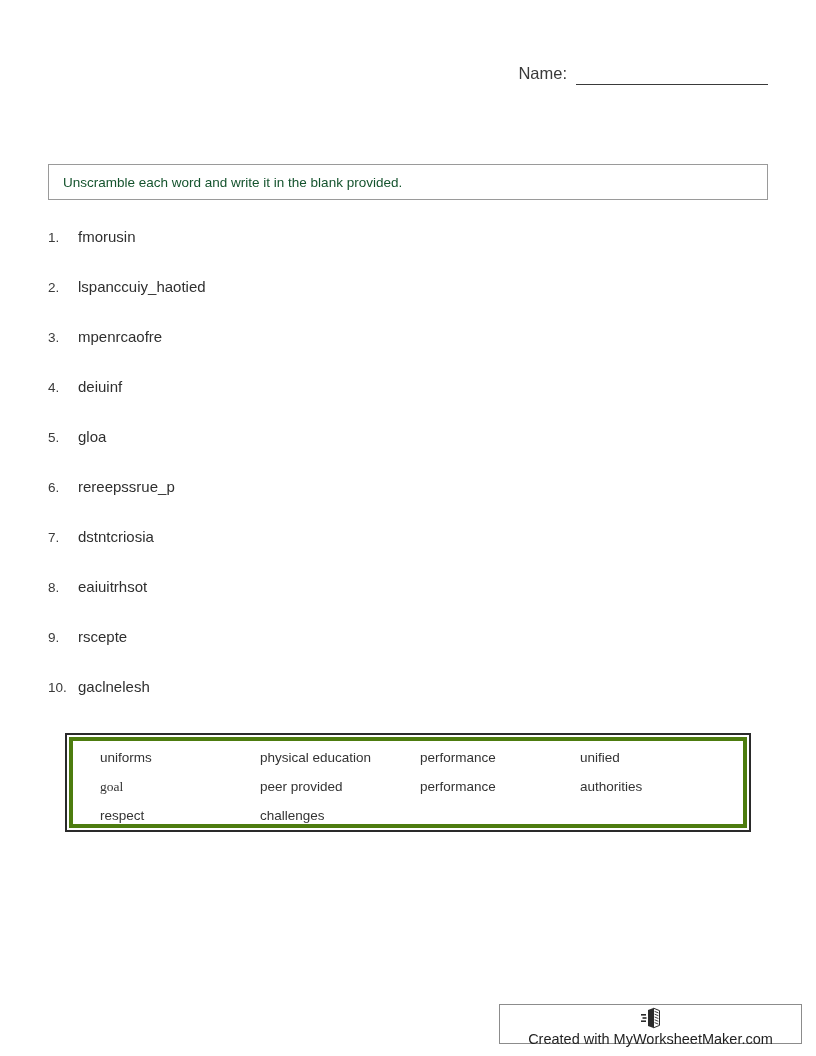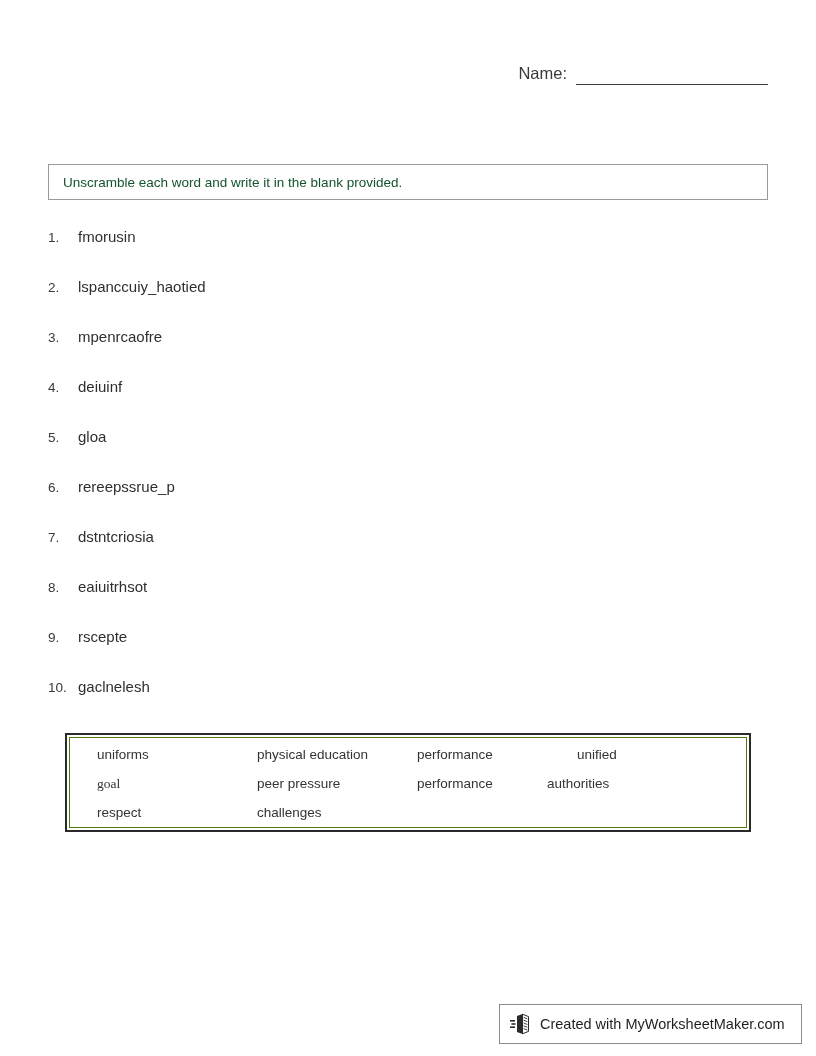--- a/index.html
+++ b/index.html
@@ -121,21 +121,21 @@
     width: 686px;
     height: 99px;
     box-sizing: border-box;
     border: 2.5px solid #2a2a2a;
     padding: 2px;
   }
   .wordbank-inner {
     width: 100%;
     height: 100%;
     box-sizing: border-box;
-    border: 1px solid #4d7c0f;
+    border: 4px solid #4d7c0f;
     position: relative;
   }
   .wb-row {
     position: absolute;
     left: 0;
     width: 100%;
     height: 29px;
   }
   .wb-cell {
     position: absolute;
@@ -150,20 +150,21 @@
     position: absolute;
     left: 499px;
     top: 1004px;
     width: 303px;
     height: 40px;
     border: 1px solid #8c8c8c;
     box-sizing: border-box;
     background: #ffffff;
     display: flex;
     align-items: center;
+    flex-direction: column;
   }
   .badge-logo {
     width: 26px;
     height: 26px;
     margin-left: 9px;
     margin-right: 5px;
     flex: 0 0 26px;
     position: relative;
   }
   .badge-text {
@@ -237,23 +238,23 @@
   <div class="wordbank">
     <div class="wordbank-inner" id="wordbank-inner">
         <div class="wb-row" style="top: 2px;">
           <span class="wb-cell" style="left: 27px;">uniforms</span>
           <span class="wb-cell" style="left: 187px;">physical education</span>
           <span class="wb-cell" style="left: 347px;">performance</span>
           <span class="wb-cell" style="left: 507px;">unified</span>
         </div>
         <div class="wb-row" style="top: 31px;">
           <span class="wb-cell" style="left: 27px; font-family: Liberation Serif, serif;">goal</span>
-          <span class="wb-cell" style="left: 187px;">peer pressure</span>
+          <span class="wb-cell" style="left: 187px;">peer provided</span>
           <span class="wb-cell" style="left: 347px;">performance</span>
-          <span class="wb-cell" style="left: 477px; text-align: center;">authorities</span>
+          <span class="wb-cell" style="left: 507px; text-align: center;">authorities</span>
         </div>
         <div class="wb-row" style="top: 60px;">
           <span class="wb-cell" style="left: 27px;">respect</span>
           <span class="wb-cell" style="left: 187px;">challenges</span>
         </div>
       </div>
   </div>
 
   <div class="footer-badge">
     <span class="badge-logo">

